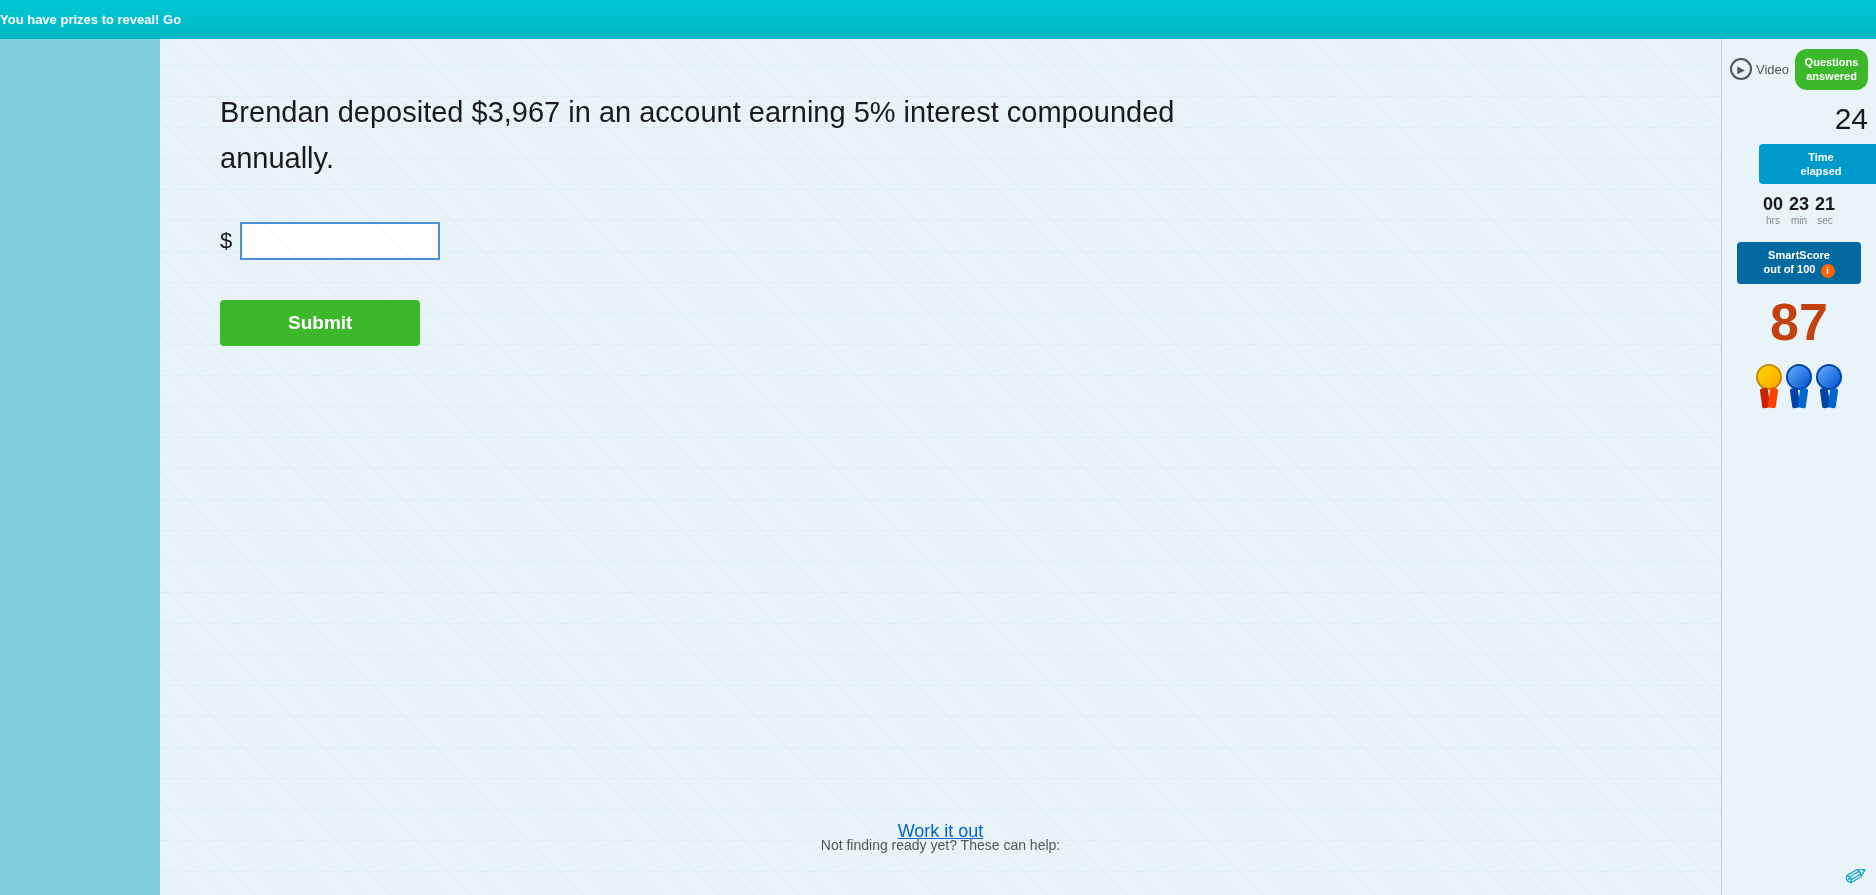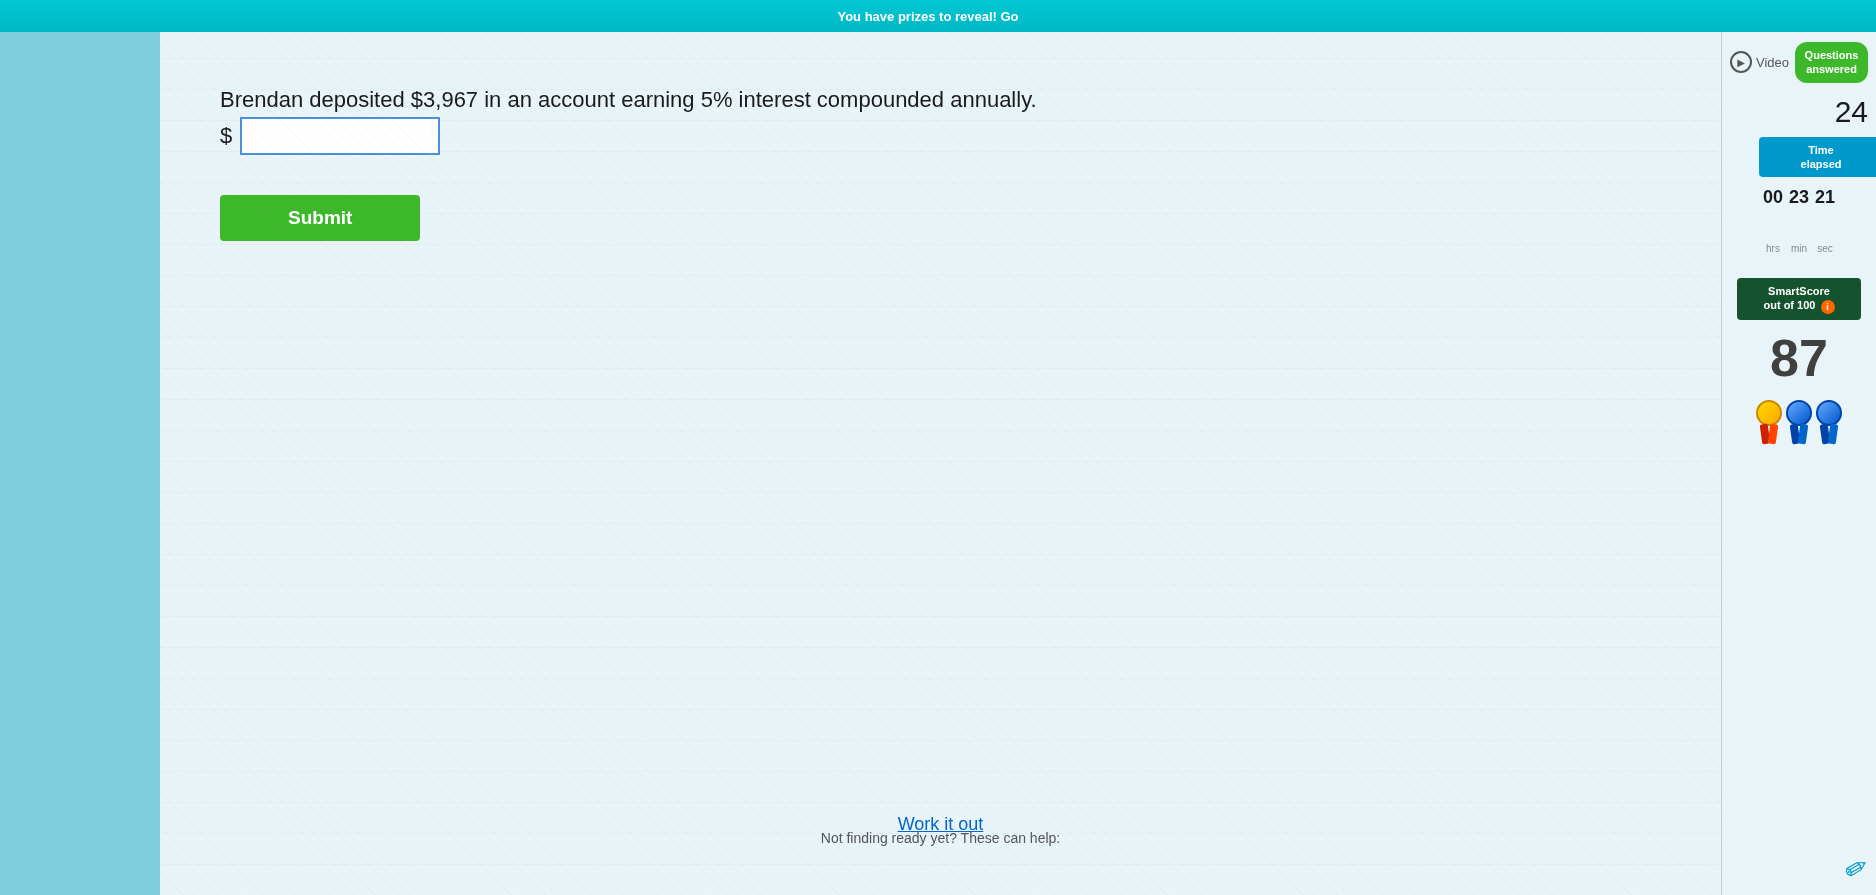--- a/index.html
+++ b/index.html
@@ -9,25 +9,25 @@
       height: 895px;
       overflow: hidden;
       background: #b0e0e8;
       font-family: Arial, sans-serif;
       position: relative;
     }
 
     
     .top-bar {
       width: 100%;
-      height: 32px;
+      height: 39px;
       background: linear-gradient(to bottom, #00c8d4, #00b8c4);
       display: flex;
       align-items: center;
-      justify-content: center;
+      justify-content: flex-start;
       padding-right: 20px;
       position: relative;
       z-index: 10;
     }
 
     .top-bar-text {
       color: #fff;
       font-size: 13px;
       font-weight: bold;
     }
@@ -56,23 +56,24 @@
       background-image: repeating-linear-gradient(
         0deg,
         transparent,
         transparent 30px,
         rgba(180,210,220,0.15) 30px,
         rgba(180,210,220,0.15) 31px
       );
     }
 
     .question-text {
-      font-size: 22px;
+      font-size: 29px;
       color: #1a1a1a;
       line-height: 1.6;
+      margin-bottom: 40px;
       max-width: 1000px;
     }
 
     .answer-row {
       display: flex;
       align-items: center;
       margin-bottom: 30px;
       gap: 8px;
     }
 
@@ -204,64 +205,63 @@
       gap: 6px;
       width: 100%;
       justify-content: center;
       margin-top: 2px;
     }
 
     .timer-unit {
       display: flex;
       flex-direction: column;
       align-items: center;
-      gap: 35px;
     }
 
     .timer-value {
       font-size: 18px;
       font-weight: bold;
       color: #1a1a1a;
     }
 
     .timer-label {
       font-size: 10px;
       color: #888;
     }
 
     .smart-score-badge {
-      background: #14532d;
+      background: #0369a1;
       color: #fff;
       font-size: 11px;
       font-weight: bold;
       padding: 6px 8px;
       border-radius: 4px;
       text-align: center;
       line-height: 1.3;
       width: 90%;
-      margin-top: 16px;
+      margin-top: 8px;
     }
 
     .smart-score-badge .info-circle {
       display: inline-block;
       width: 14px;
       height: 14px;
       border-radius: 50%;
       background: #ff6600;
       font-size: 9px;
       line-height: 14px;
       text-align: center;
       vertical-align: middle;
       margin-left: 2px;
     }
 
     .score-number {
       font-size: 52px;
       font-weight: bold;
-      color: #404040;
+      color: #c2410c;
       text-align: center;
     }
 
     .medals-row {
       display: flex;
       gap: 4px;
       justify-content: center;
       margin-top: 4px;
     }
 

